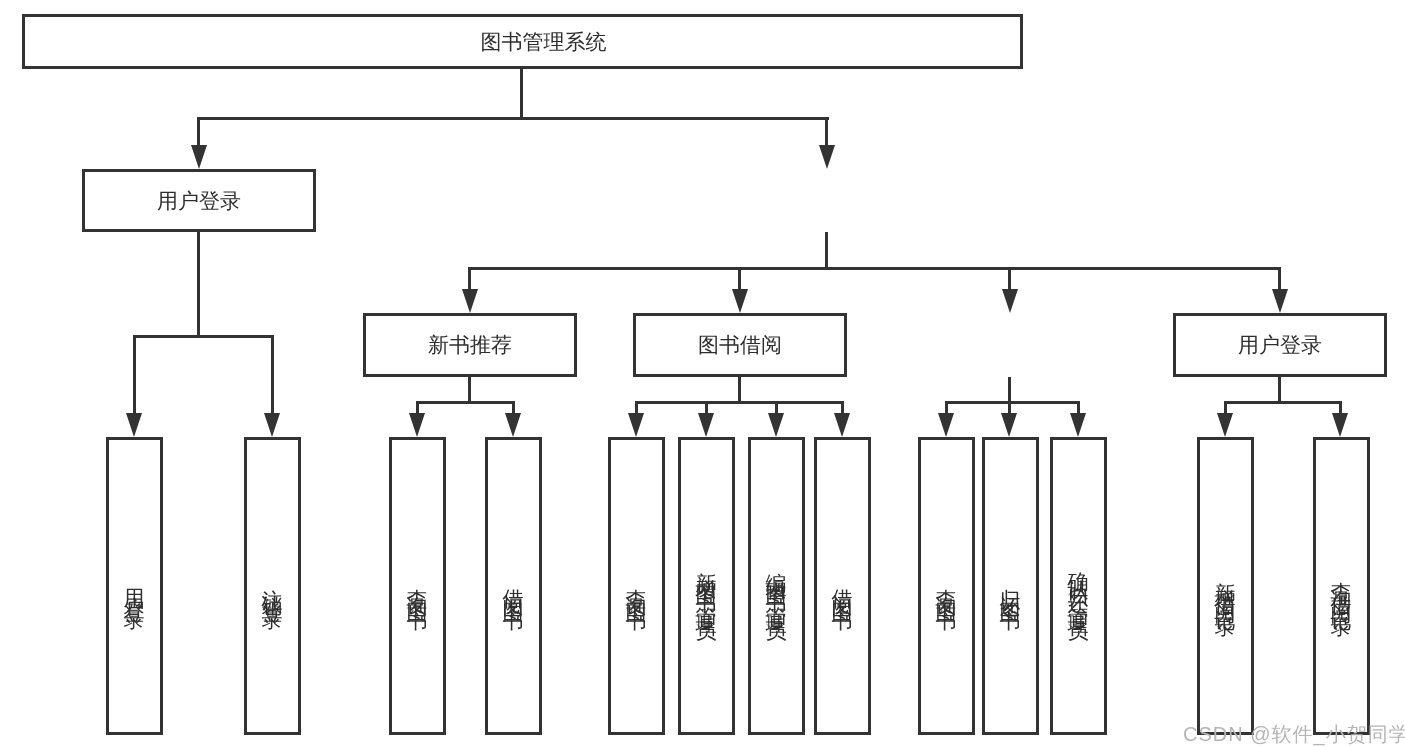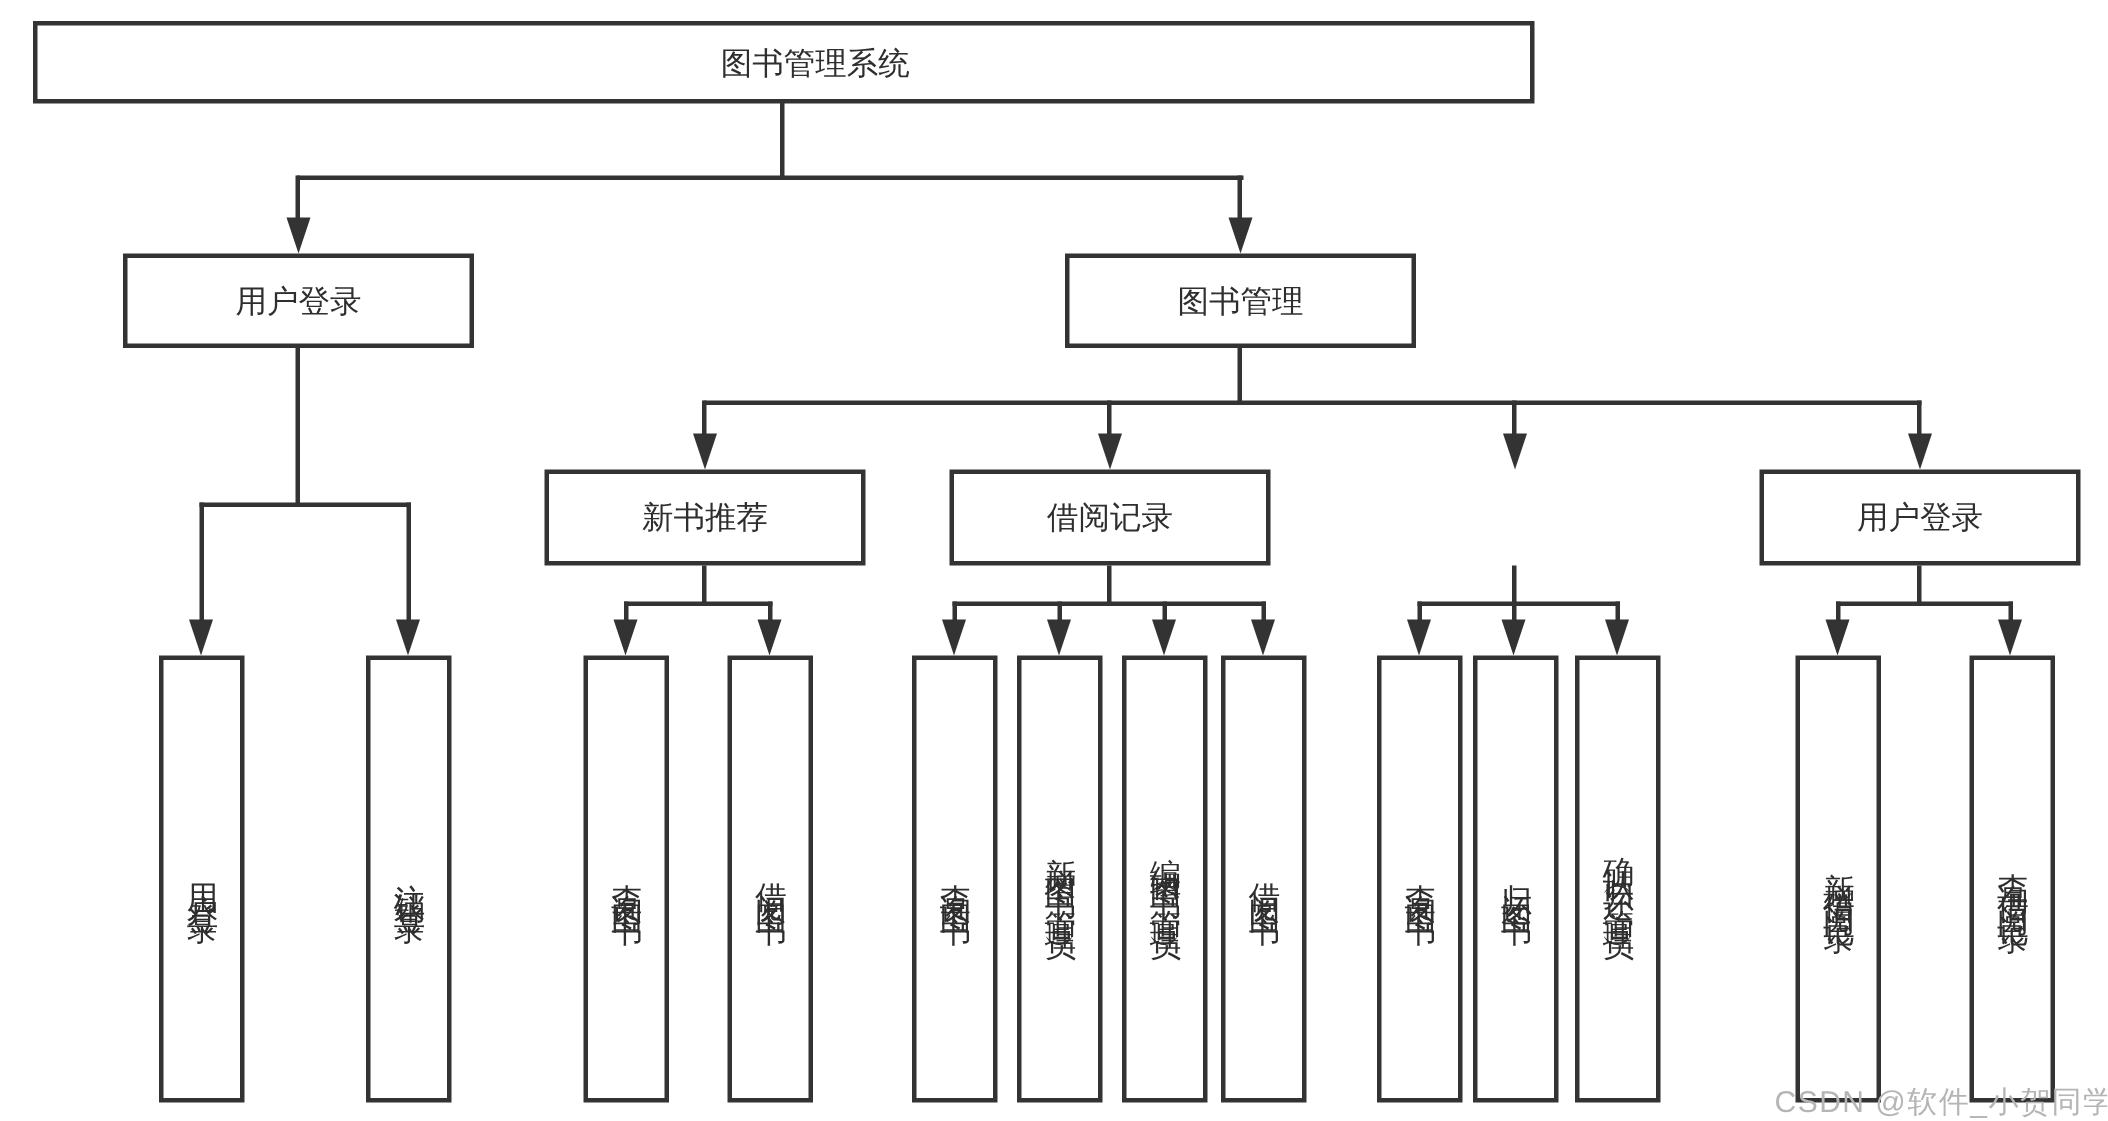--- a/index.html
+++ b/index.html
@@ -43,23 +43,20 @@
   <div class="vline" style="left:520px; top:68px; width:3px; height:52px;"></div>
   <div class="hline" style="left:198px; top:117px; width:631px; height:3px;"></div>
   <div class="vline" style="left:197px; top:117px; width:3px; height:31px;"></div>
   <div class="arrowhead" style="left:191px; top:145px;"></div>
   <div class="vline" style="left:825px; top:117px; width:3px; height:31px;"></div>
   <div class="arrowhead" style="left:819px; top:145px;"></div>
 
   <div class="box" style="left:82px; top:169px; width:234px; height:63px;">
     <span>用户登录</span>
   </div>
-  <div class="box" style="left:710px; top:169px; width:234px; height:63px;">
-    <span>图书管理</span>
-  </div>
 
   <div class="vline" style="left:197px; top:232px; width:3px; height:106px;"></div>
   <div class="hline" style="left:133px; top:335px; width:141px; height:3px;"></div>
   <div class="vline" style="left:133px; top:335px; width:3px; height:81px;"></div>
   <div class="arrowhead" style="left:126px; top:413px;"></div>
   <div class="vline" style="left:271px; top:335px; width:3px; height:81px;"></div>
   <div class="arrowhead" style="left:264px; top:413px;"></div>
 
   <div class="vline" style="left:825px; top:232px; width:3px; height:38px;"></div>
   <div class="hline" style="left:469px; top:267px; width:812px; height:3px;"></div>
@@ -69,21 +66,21 @@
   <div class="arrowhead" style="left:732px; top:289px;"></div>
   <div class="vline" style="left:1008px; top:267px; width:3px; height:25px;"></div>
   <div class="arrowhead" style="left:1002px; top:289px;"></div>
   <div class="vline" style="left:1278px; top:267px; width:3px; height:25px;"></div>
   <div class="arrowhead" style="left:1272px; top:289px;"></div>
 
   <div class="box" style="left:363px; top:313px; width:214px; height:64px;">
     <span>新书推荐</span>
   </div>
   <div class="box" style="left:633px; top:313px; width:214px; height:64px;">
-    <span>借阅记录</span>
+    <span>图书借阅</span>
   </div>
   <div class="box" style="left:1173px; top:313px; width:214px; height:64px;">
     <span>用户登录</span>
   </div>
 
   <div class="vline" style="left:468px; top:377px; width:3px; height:27px;"></div>
   <div class="hline" style="left:416px; top:401px; width:99px; height:3px;"></div>
   <div class="vline" style="left:416px; top:401px; width:3px; height:15px;"></div>
   <div class="arrowhead" style="left:409px; top:413px;"></div>
   <div class="vline" style="left:512px; top:401px; width:3px; height:15px;"></div>

